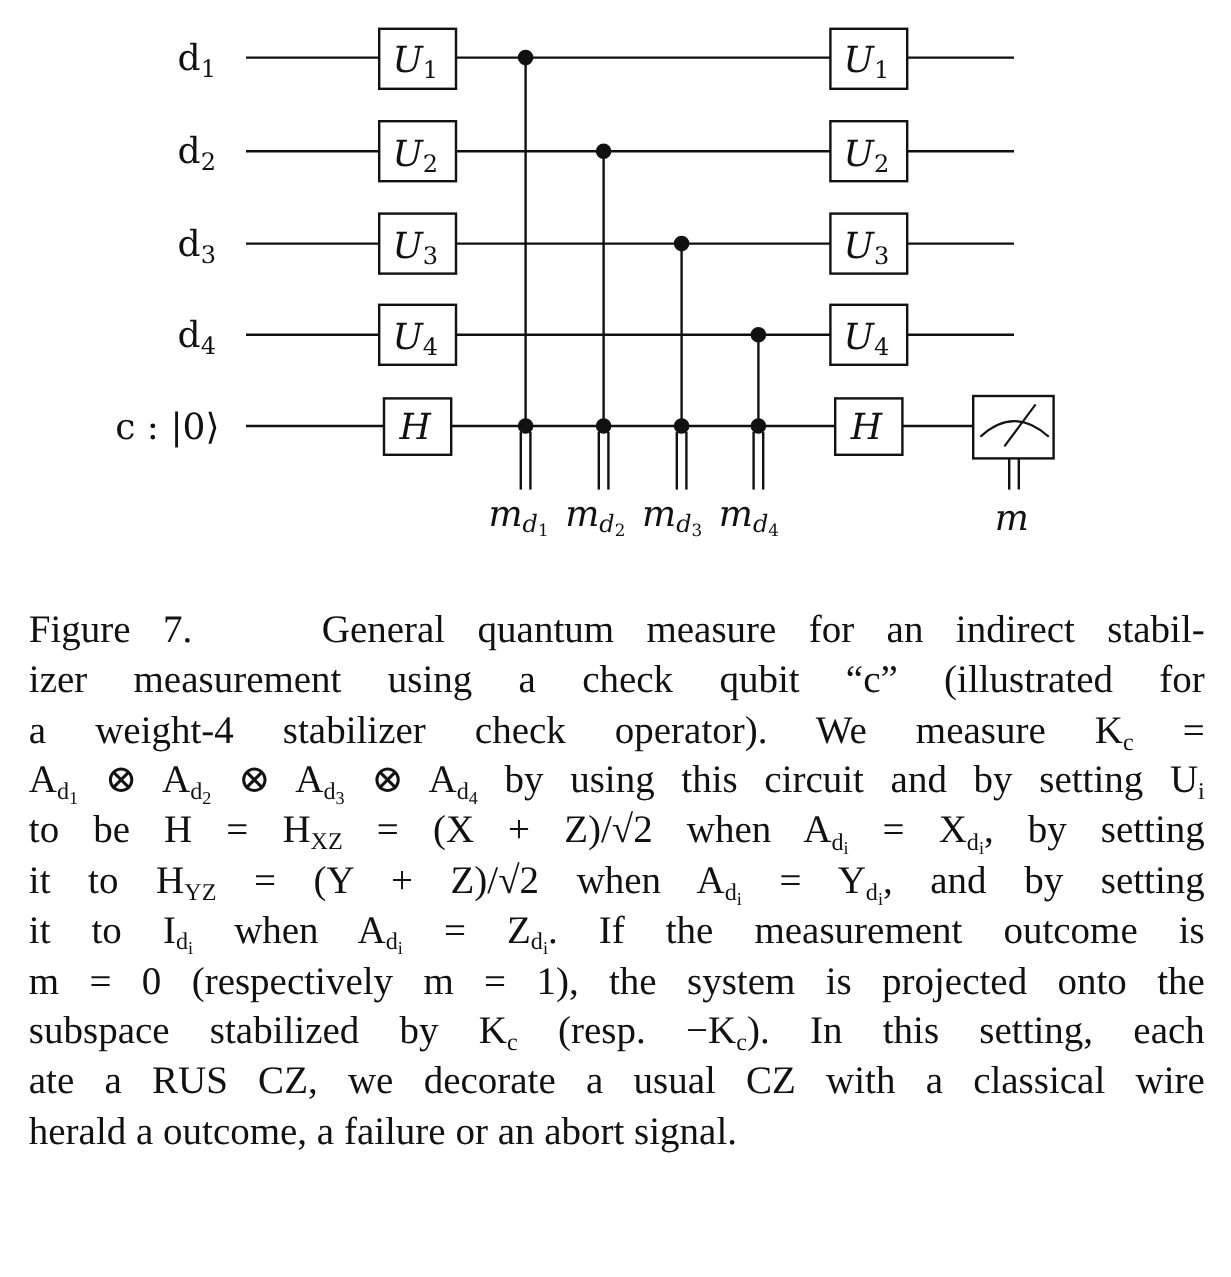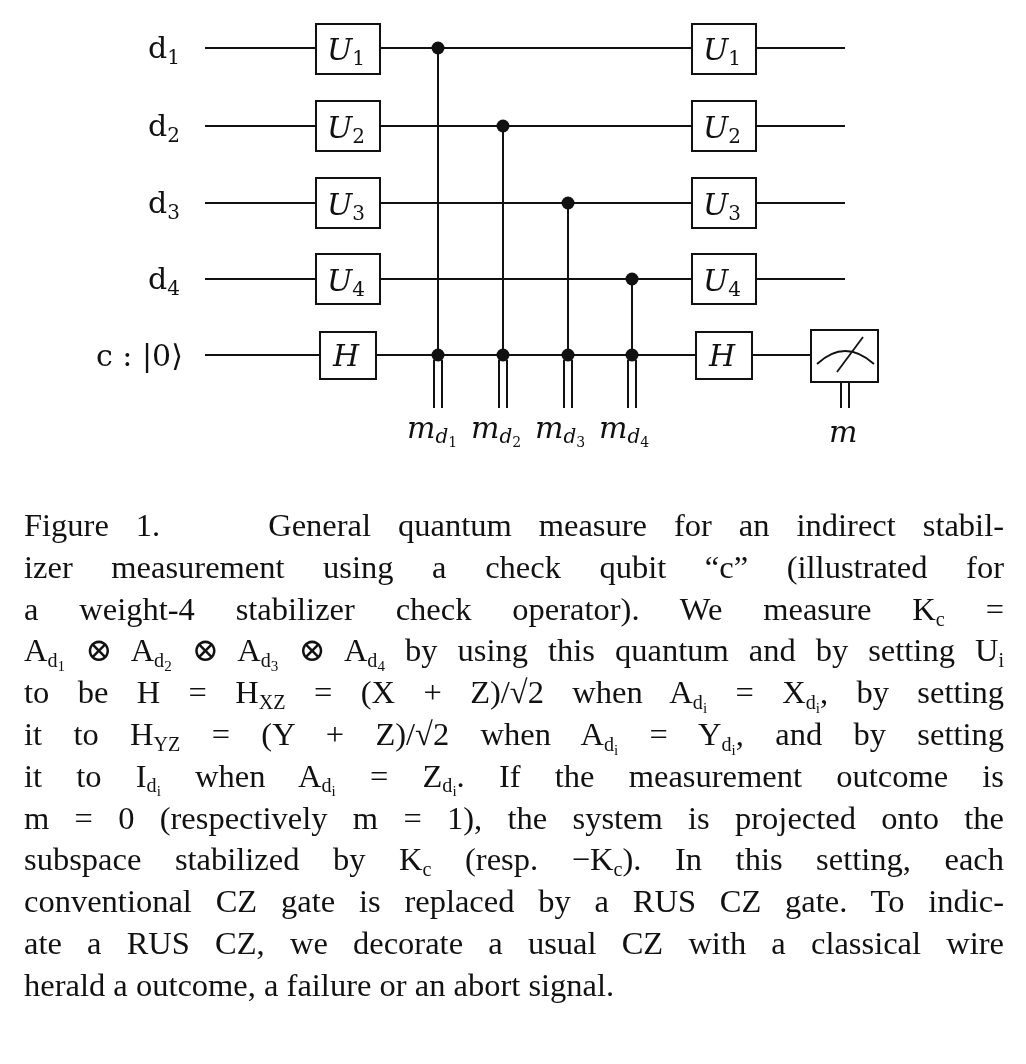--- a/index.html
+++ b/index.html
@@ -113,30 +113,29 @@
   <text class="gate-text" x="709" y="366">H</text>
 
   <text class="gate-text" x="407" y="438"><tspan>m</tspan><tspan class="isub" dy="5">d</tspan><tspan class="sub" style="font-size:14px" dy="4">1</tspan></text>
   <text class="gate-text" x="471" y="438"><tspan>m</tspan><tspan class="isub" dy="5">d</tspan><tspan class="sub" style="font-size:14px" dy="4">2</tspan></text>
   <text class="gate-text" x="535" y="438"><tspan>m</tspan><tspan class="isub" dy="5">d</tspan><tspan class="sub" style="font-size:14px" dy="4">3</tspan></text>
   <text class="gate-text" x="599" y="438"><tspan>m</tspan><tspan class="isub" dy="5">d</tspan><tspan class="sub" style="font-size:14px" dy="4">4</tspan></text>
   <text class="gate-text" x="829" y="442">m</text>
 </svg>
 
 <div class="caption">
-  <span class="line"><span>Figure 1.</span>&nbsp;&nbsp;&nbsp; <span>General quantum measure for an indirect stabil-</span></span>
+  <span class="line"><span>Figure 7.</span>&nbsp;&nbsp;&nbsp; <span>General quantum measure for an indirect stabil-</span></span>
   <span class="line">izer measurement using a check qubit “c” (illustrated for</span>
   <span class="line"><span>a weight-4 stabilizer check operator).  We measure</span> <span class="m">K<sub>c</sub></span> =</span>
-  <span class="line"><span class="m">A<sub>d<sub>1</sub></sub></span> ⊗ <span class="m">A<sub>d<sub>2</sub></sub></span> ⊗ <span class="m">A<sub>d<sub>3</sub></sub></span> ⊗ <span class="m">A<sub>d<sub>4</sub></sub></span> <span>by using this quantum and by setting</span> <span class="m">U<sub>i</sub></span></span>
+  <span class="line"><span class="m">A<sub>d<sub>1</sub></sub></span> ⊗ <span class="m">A<sub>d<sub>2</sub></sub></span> ⊗ <span class="m">A<sub>d<sub>3</sub></sub></span> ⊗ <span class="m">A<sub>d<sub>4</sub></sub></span> <span>by using this circuit and by setting</span> <span class="m">U<sub>i</sub></span></span>
   <span class="line"><span>to be</span> <span class="m">H</span> = <span class="m">H<sub>XZ</sub></span> = (<span class="m">X</span> + <span class="m">Z</span>)/√2 <span>when</span> <span class="m">A<sub>d<sub>i</sub></sub></span> = <span class="m">X<sub>d<sub>i</sub></sub></span><span>, by setting</span></span>
   <span class="line"><span>it to</span> <span class="m">H<sub>YZ</sub></span> = (<span class="m">Y</span> + <span class="m">Z</span>)/√2 <span>when</span> <span class="m">A<sub>d<sub>i</sub></sub></span> = <span class="m">Y<sub>d<sub>i</sub></sub></span><span>, and by setting</span></span>
   <span class="line"><span>it to</span> <span class="m">I<sub>d<sub>i</sub></sub></span> <span>when</span> <span class="m">A<sub>d<sub>i</sub></sub></span> = <span class="m">Z<sub>d<sub>i</sub></sub></span><span>.  If the measurement outcome is</span></span>
   <span class="line"><span class="m">m</span> = 0 <span>(respectively</span> <span class="m">m</span> = 1<span>), the system is projected onto the</span></span>
   <span class="line"><span>subspace stabilized by</span> <span class="m">K<sub>c</sub></span> <span>(resp.</span> −<span class="m">K<sub>c</sub></span><span>). In this setting, each</span></span>
-  <span class="line">conventional CZ gate is replaced by a RUS CZ gate. To indic-</span>
   <span class="line">ate a RUS CZ, we decorate a usual CZ with a classical wire</span>
   <span class="line last">herald a outcome, a failure or an abort signal.</span>
 </div>
 
 <style>
   .caption sub { font-size: 0.62em; line-height: 0; vertical-align: -0.28em; }
   .caption sub sub { font-size: 0.75em; vertical-align: -0.25em; }
 </style>
 
 </body></html>

